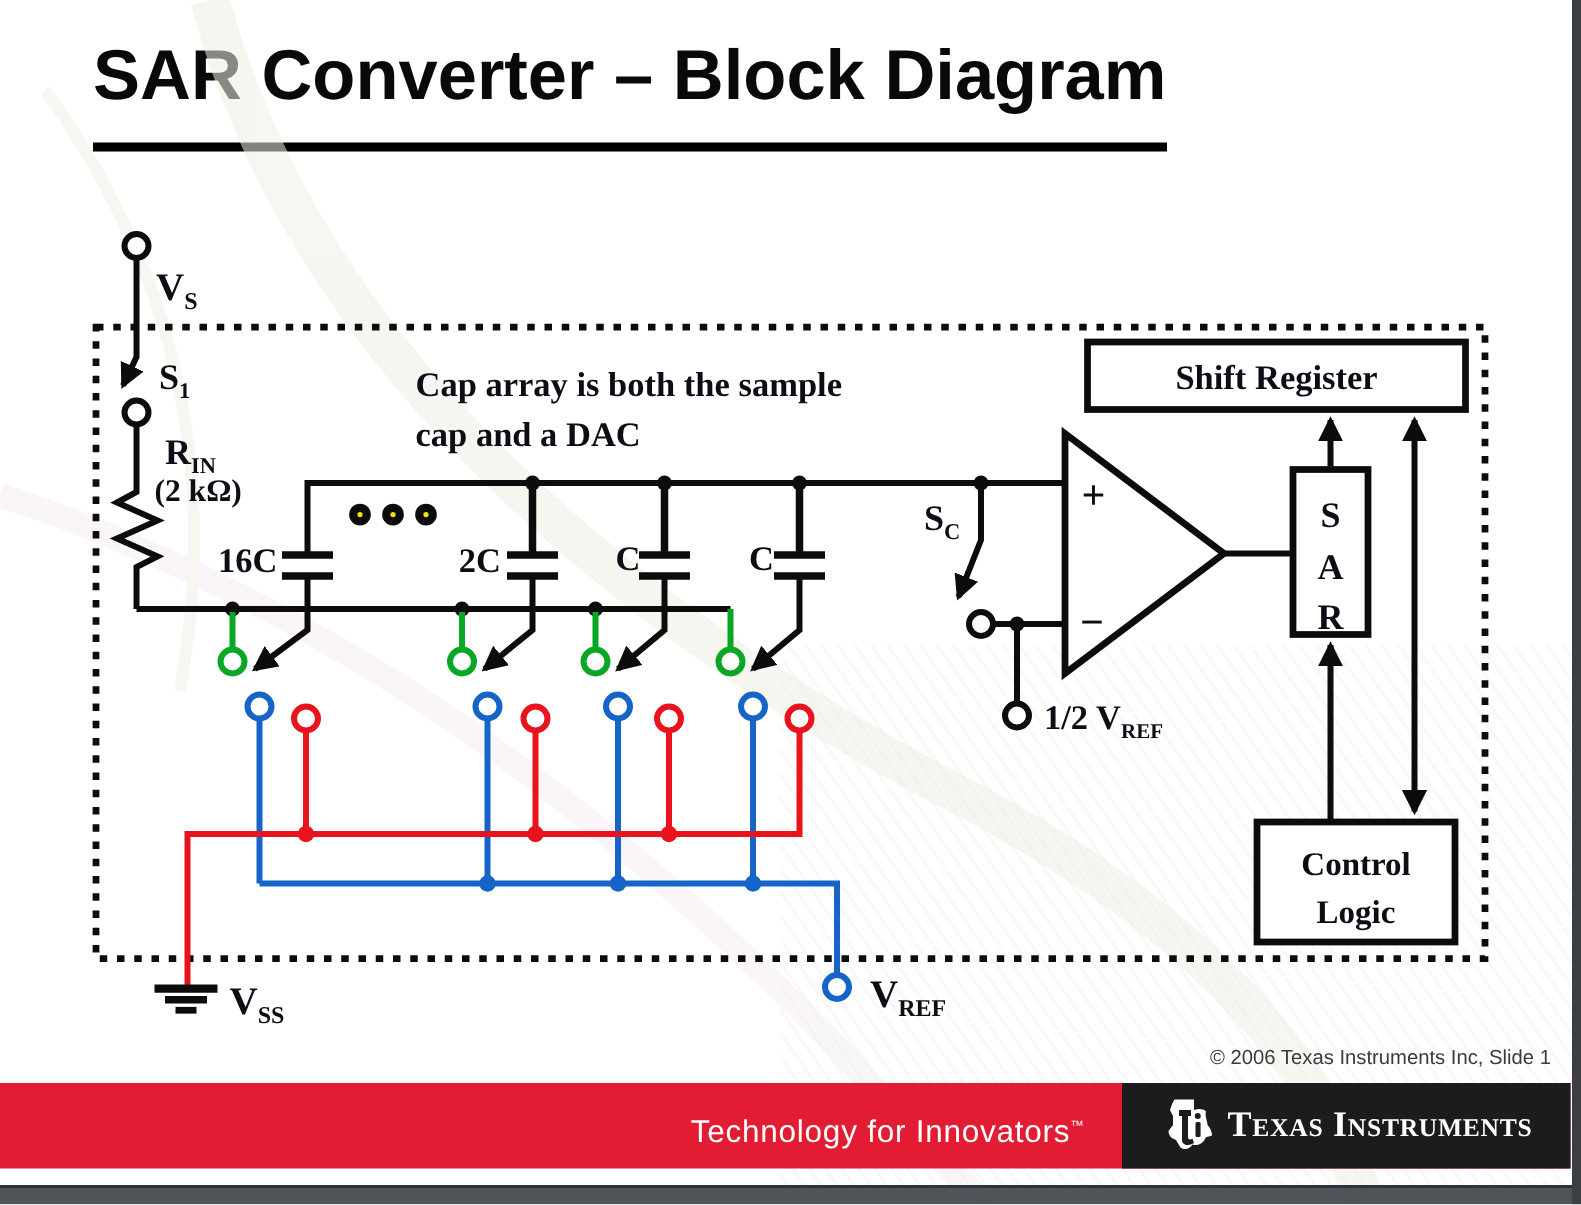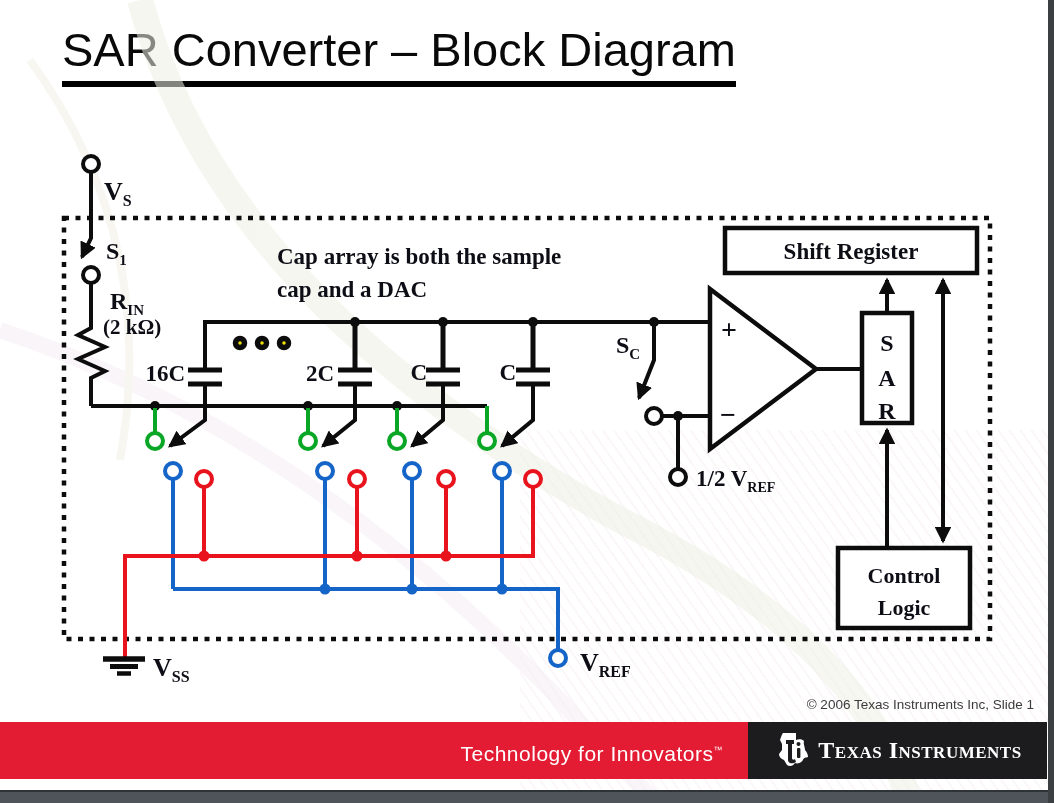--- a/index.html
+++ b/index.html
@@ -3,22 +3,22 @@
 <meta charset="utf-8">
 <style>
   html,body{margin:0;padding:0;background:#fff;}
   #slide{position:relative;width:1054px;height:803px;background:#ffffff;overflow:hidden;
          font-family:"Liberation Sans",sans-serif;}
   
   #wm-stripes{position:absolute;left:520px;top:430px;width:540px;height:370px;
     background:repeating-linear-gradient(55deg, rgba(226,198,214,.28) 0 2px, rgba(255,255,255,0) 2px 9px);
     opacity:.5;pointer-events:none;}
   
-  #title{position:absolute;left:62px;top:24px;font-size:47px;font-weight:normal;color:#090909;
-         border-bottom:6px solid #000;padding-bottom:5px;line-height:1.1;}
+  #title{position:absolute;left:62px;top:24px;font-size:47px;font-weight:bold;color:#090909;
+         border-bottom:6px solid #000;padding-bottom:19px;line-height:1.1;}
   
   #circuit{position:absolute;left:0;top:0;}
   .lbl{font-family:"Liberation Serif","DejaVu Serif",serif;font-weight:bold;fill:#0d0d16;}
   
   #copyright{position:absolute;top:697px;right:20px;font-size:13.5px;color:#3b3b3d;}
   #banner{position:absolute;left:0;top:722px;width:1047px;height:57px;background:#e31b33;}
   #tagline{position:absolute;right:324px;top:0;height:57px;line-height:57px;color:#fff;
            font-size:21px;letter-spacing:.5px;font-weight:normal;}
   #tagline sup{font-size:9px;vertical-align:super;}
   #brand-box{position:absolute;right:0;top:0;width:299px;height:57px;background:#1c1c1e;

